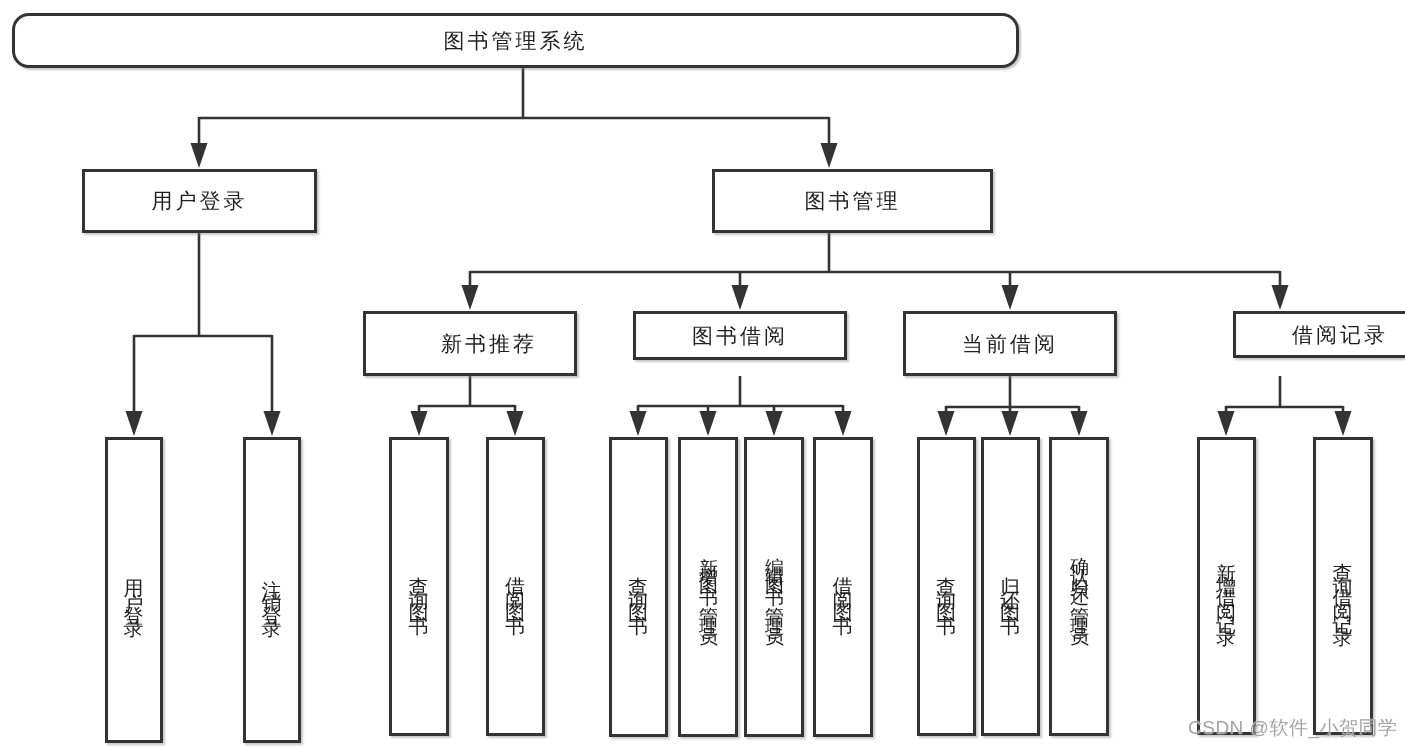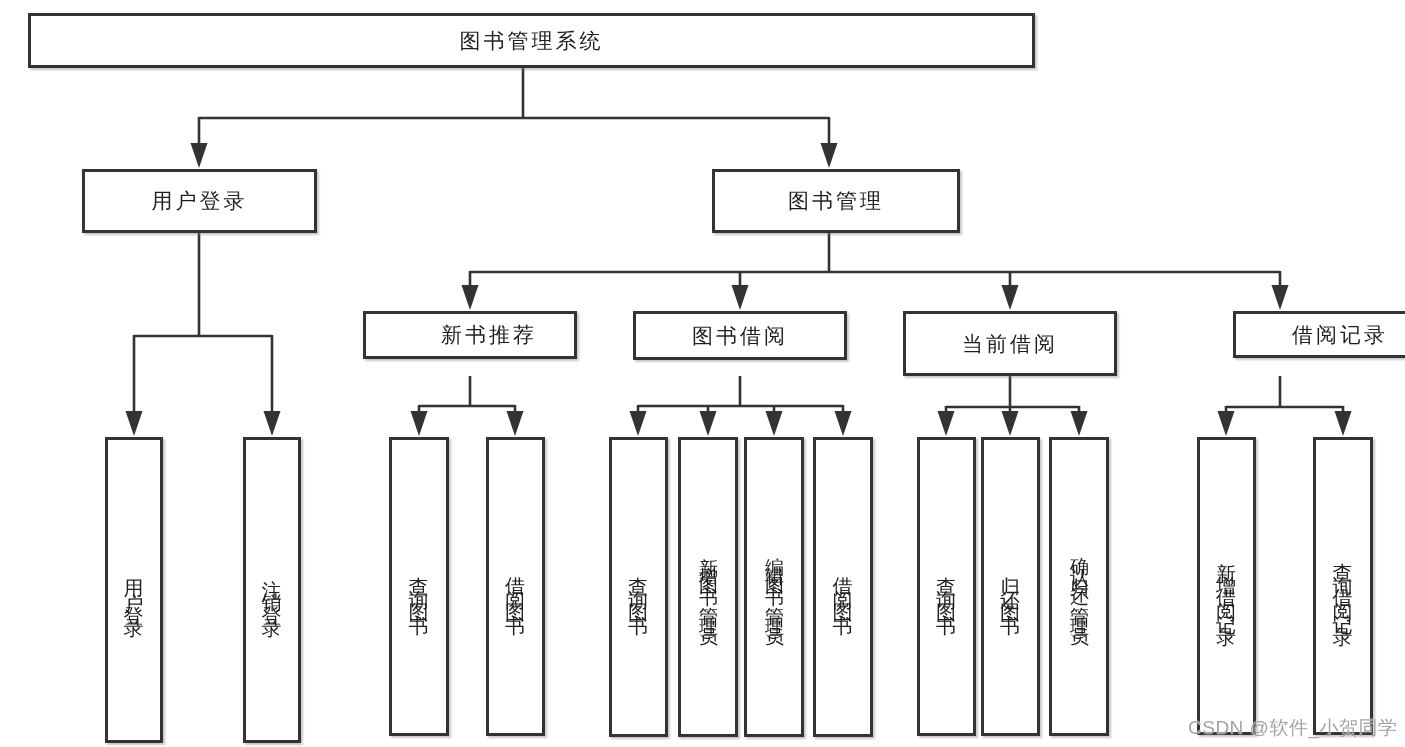--- a/index.html
+++ b/index.html
@@ -122,32 +122,32 @@
       <polygon points="765.5,411 782.5,411 774,436"></polygon>
       <polygon points="834.5,411 851.5,411 843,436"></polygon>
       <polygon points="937.5,411  954.5,411  946,436"></polygon>
       <polygon points="1001.5,411 1018.5,411 1010,436"></polygon>
       <polygon points="1070.5,411 1087.5,411 1079,436"></polygon>
       <polygon points="1217.5,411 1234.5,411 1226,436"></polygon>
       <polygon points="1334.5,411 1351.5,411 1343,436"></polygon>
     </g>
   </svg>
 
-  <div class="node h-node" style="left:28px; top:13px; width:1007px; height:55px;">
+  <div class="node h-node" style="left:12px; top:13px; width:1007px; height:55px;border-radius:17px;">
     <span>图书管理系统</span>
   </div>
 
   <div class="node h-node" style="left:82px; top:169px; width:235px; height:64px;">
     <span>用户登录</span>
   </div>
-  <div class="node h-node" style="left:712px; top:169px; width:248px; height:64px;">
+  <div class="node h-node" style="left:712px; top:169px; width:281px; height:64px;">
     <span>图书管理</span>
   </div>
 
-  <div class="node h-node" style="left:363px; top:311px; width:214px; height:48px;padding-left:38px;">
+  <div class="node h-node" style="left:363px; top:311px; width:214px; height:65px;padding-left:38px;">
     <span>新书推荐</span>
   </div>
   <div class="node h-node" style="left:633px; top:311px; width:214px; height:49px;">
     <span>图书借阅</span>
   </div>
   <div class="node h-node" style="left:903px; top:311px; width:214px; height:65px;font-family:Liberation Mono, monospace;">
     <span>当前借阅</span>
   </div>
   <div class="node h-node" style="left:1233px; top:311px; width:214px; height:47px;">
     <span>借阅记录</span>

